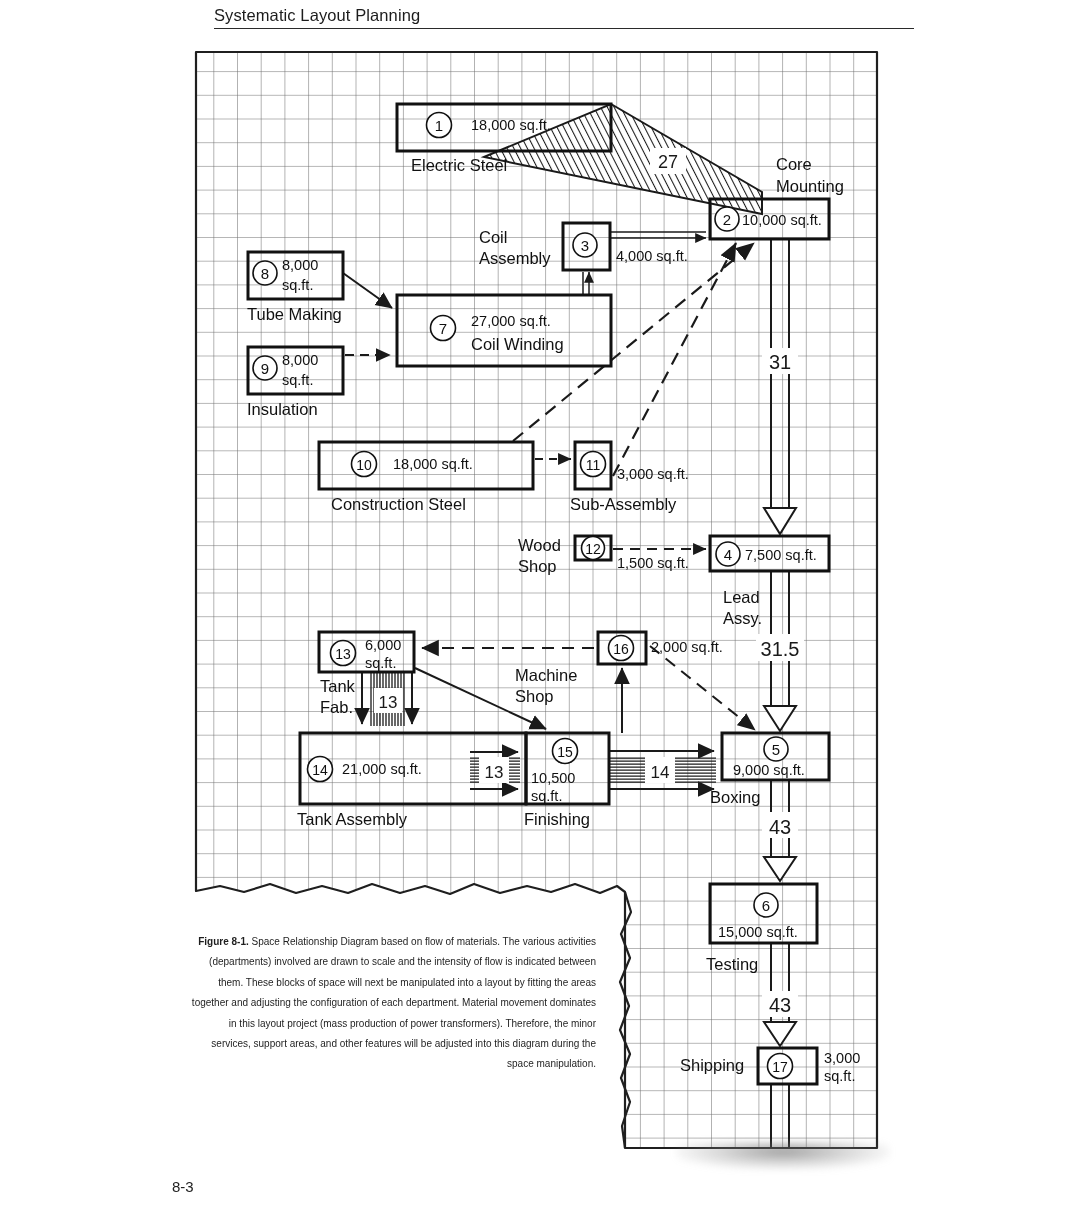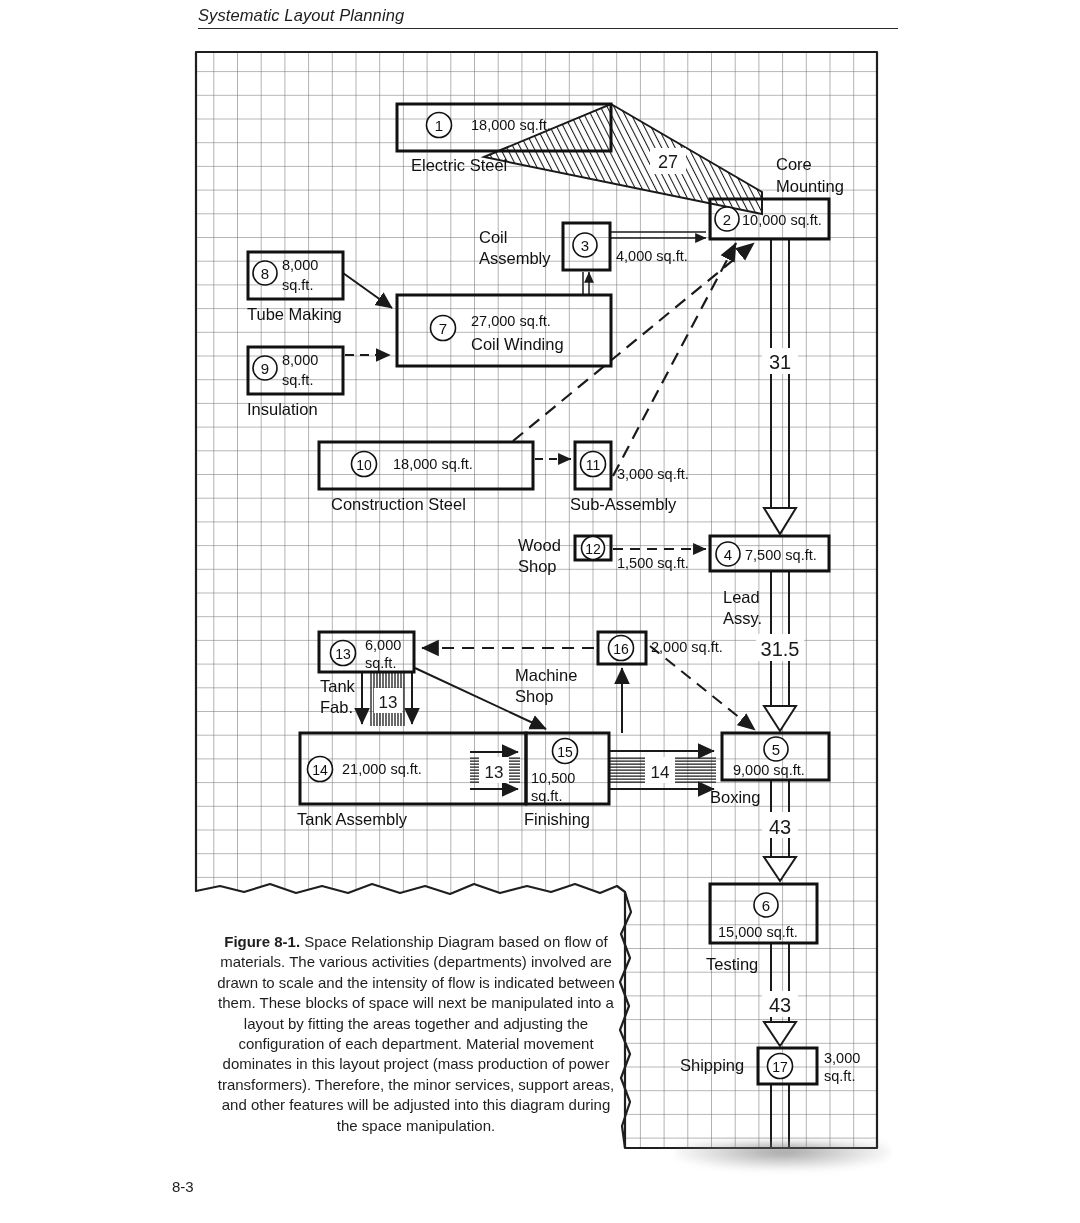--- a/index.html
+++ b/index.html
@@ -12,25 +12,24 @@
     height: 1223px;
     position: relative;
     font-family: "Liberation Sans", sans-serif;
     color: #1a1a1a;
     overflow: hidden;
   }
 
   
   #page-header {
     position: absolute;
-    left: 198px;
+    left: 214px;
     top: 6px;
     width: 700px;
     height: 28px;
-    font-style: italic;
   }
   #page-header .head-text {
     position: absolute;
     left: 0;
     top: 0;
     font-size: 16.5px;
     letter-spacing: .1px;
     color: #1c1c1c;
     white-space: nowrap;
   }
@@ -53,27 +52,27 @@
   }
   #fig-svg {
     position: absolute;
     left: 0;
     top: 0;
   }
 
   
   #caption {
     position: absolute;
-    left: 212px;
+    left: 188px;
     top: 932px;
     width: 408px;
-    font-size: 15px;
+    font-size: 10px;
     line-height: 20.4px;
     color: #1e1e1e;
-    text-align: center;
+    text-align: right;
   }
   #caption .fig-label {
     font-weight: bold;
   }
 
   
   #folio {
     position: absolute;
     left: 172px;
     top: 1178px;

